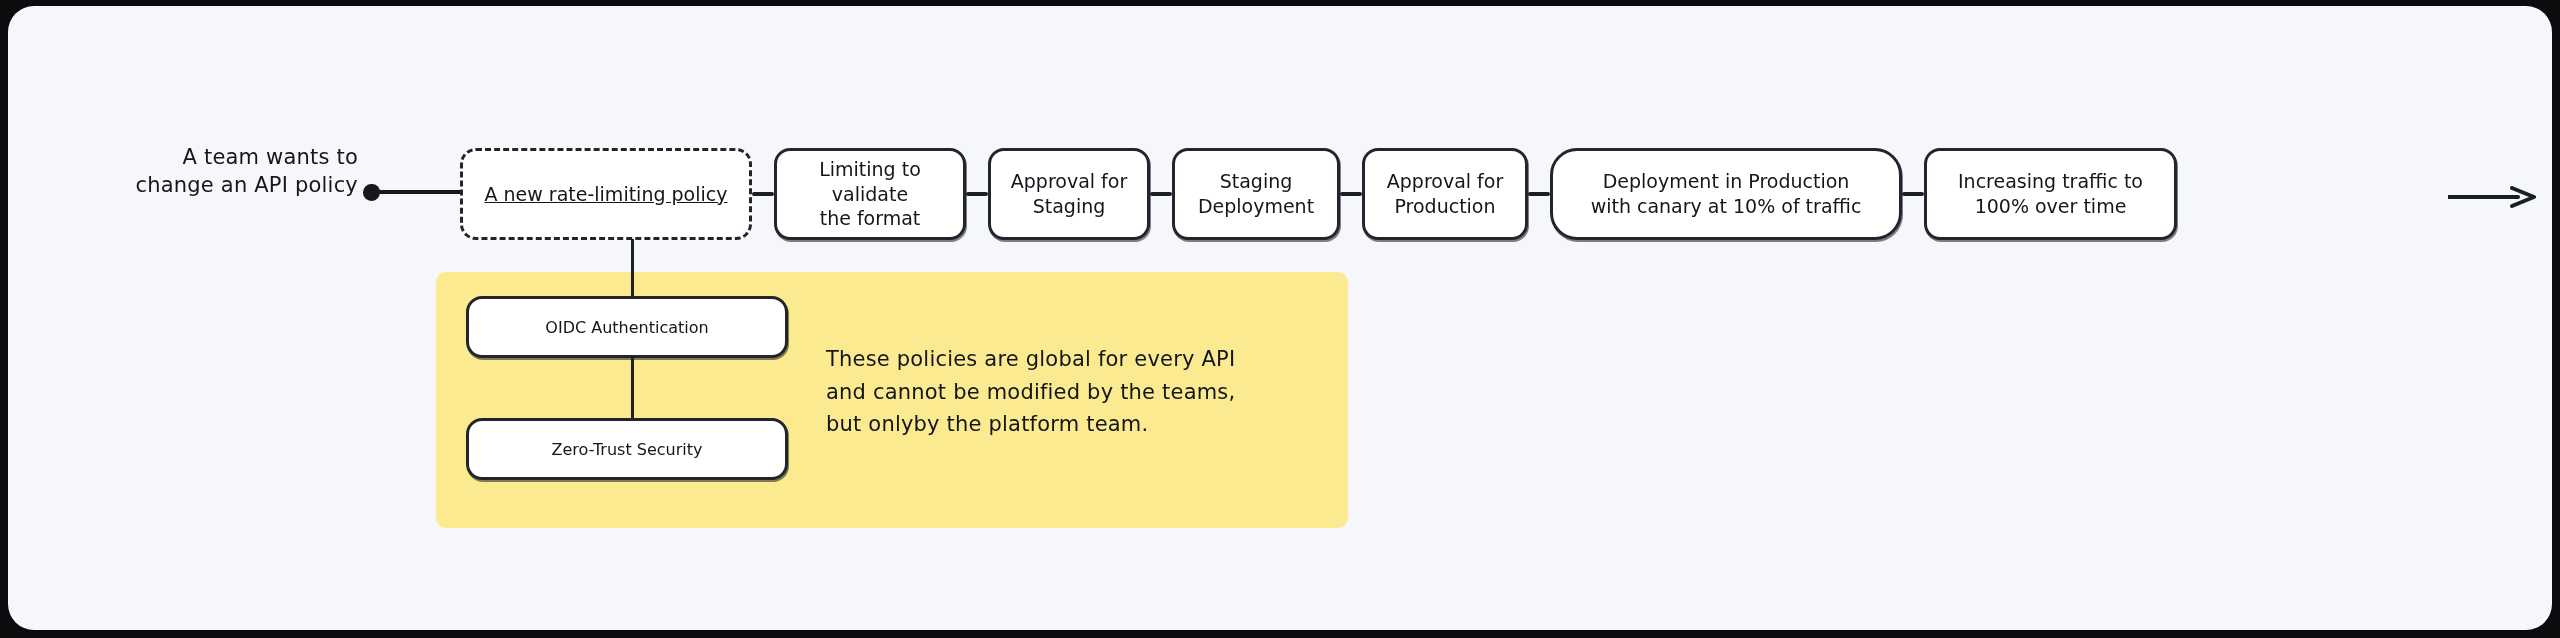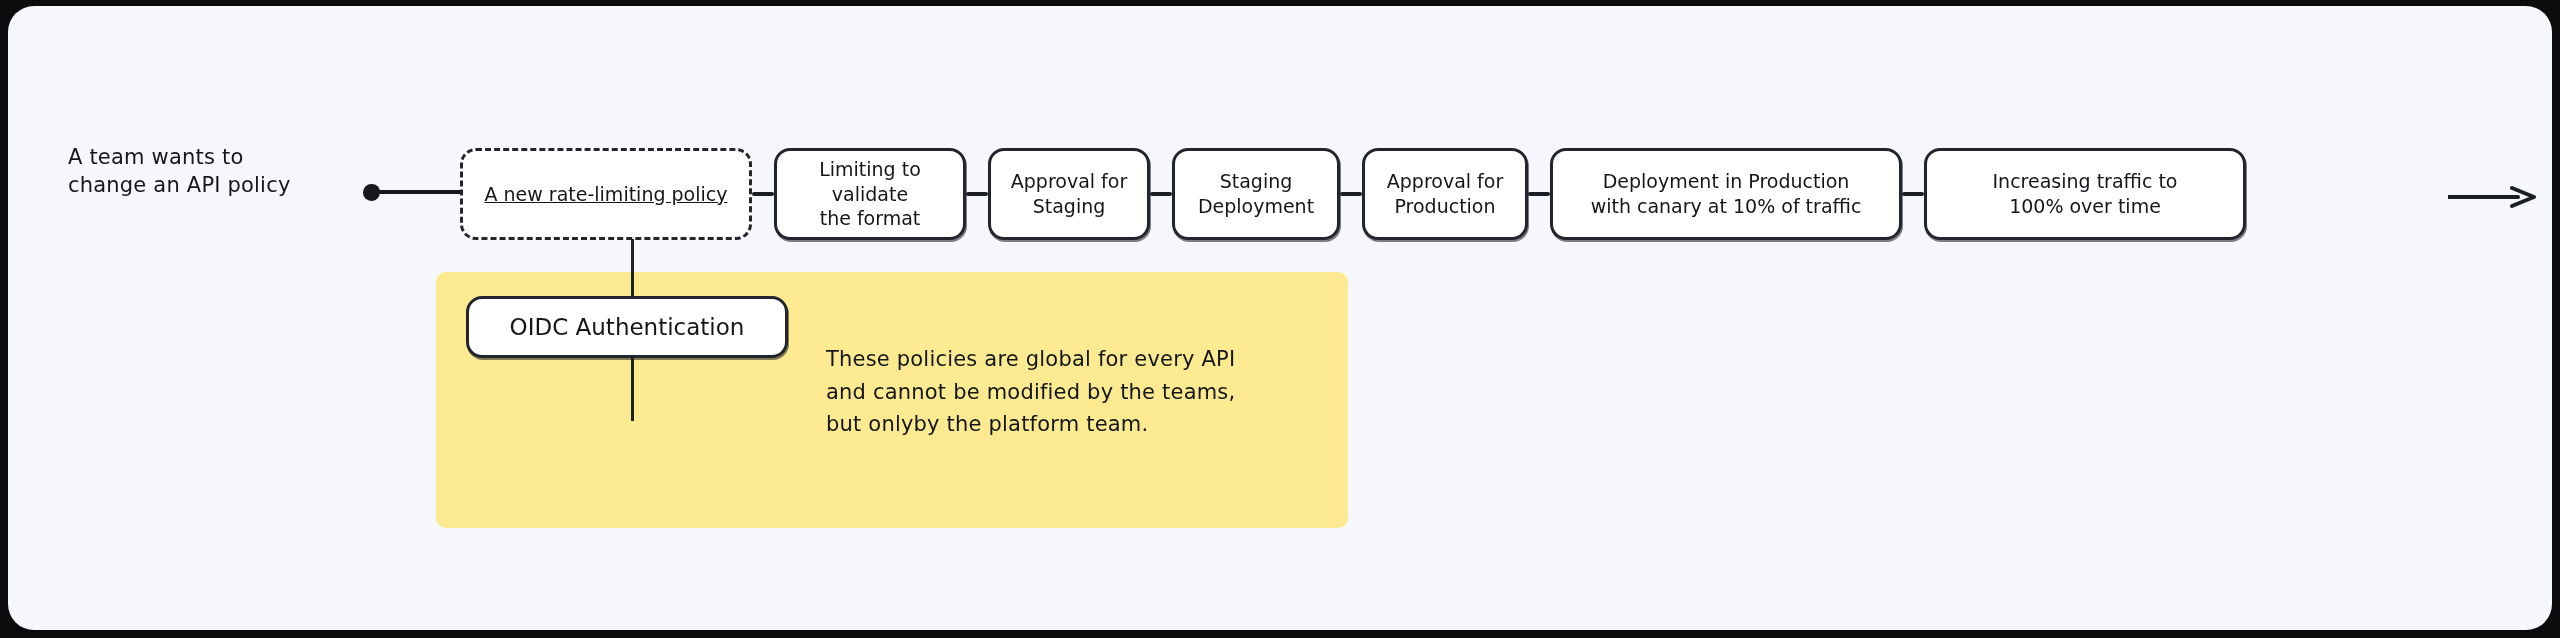--- a/index.html
+++ b/index.html
@@ -33,21 +33,21 @@
     color: #13151a;
     letter-spacing: 0.2px;
   }
 
   
   #start-label {
     position: absolute;
     left: 60px;
     top: 137px;
     width: 290px;
-    text-align: left;
+    text-align: right;
     font-size: 21px;
     line-height: 1.35;
     color: #15171c;
     white-space: pre-line;
   }
 
   
   #start-dot {
     position: absolute;
     left: 355px;
@@ -155,21 +155,21 @@
     position: absolute;
     box-sizing: border-box;
     background: #ffffff;
     border: 3px solid #22252c;
     border-radius: 16px;
     width: 322px;
     height: 62px;
     display: flex;
     align-items: center;
     justify-content: center;
-    font-size: 23px;
+    font-size: 16px;
     color: #14161b;
     box-shadow: 1px 2px 0 rgba(25,28,34,0.55);
   }
   #policy-0 { left: 458px; top: 290px; }
   #policy-1 { left: 458px; top: 412px; }
 
   #policy-link {
     position: absolute;
     left: 623px;
     top: 349px;
@@ -213,27 +213,27 @@
 Deployment</span>
     </div>
     <div class="connector"></div>
 
     <div class="node" style="width:166px;">
       <span>Approval for
 Production</span>
     </div>
     <div class="connector"></div>
 
-    <div class="node" style="width:352px;">
+    <div class="node" style="width:352px;border-radius:27px;">
       <span>Deployment in Production
 with canary at 10% of traffic</span>
     </div>
     <div class="connector"></div>
 
-    <div class="node" style="width:322px;align-items:center;">
+    <div class="node" style="width:253px;align-items:center;">
       <span>Increasing traffic to
 100% over time</span>
     </div>
 
   </div>
 
   <svg id="end-arrow" viewBox="0 0 88 22">
     <line x1="0" y1="11" x2="70" y2="11" stroke="#1b1e24" stroke-width="4" stroke-linecap="round"></line>
     <path d="M64 2 L86 11 L64 20" fill="none" stroke="#1b1e24" stroke-width="4" stroke-linecap="round" stroke-linejoin="round"></path>
   </svg>
@@ -241,18 +241,21 @@
   <div id="note"></div>
 
   <div id="drop-line"></div>
 
   <div id="policy-0" class="policy-node">
     <span>OIDC Authentication</span>
   </div>
 
   <div id="policy-link"></div>
 
+  <div id="policy-1" class="policy-node">
+    <span>Zero-Trust Security</span>
+  </div>
 
   <div id="note-text" class="hand">These policies are global for every API
 and cannot be modified by the teams,
 but onlyby the platform team.</div>
 
 </div>
 
 </body></html>

